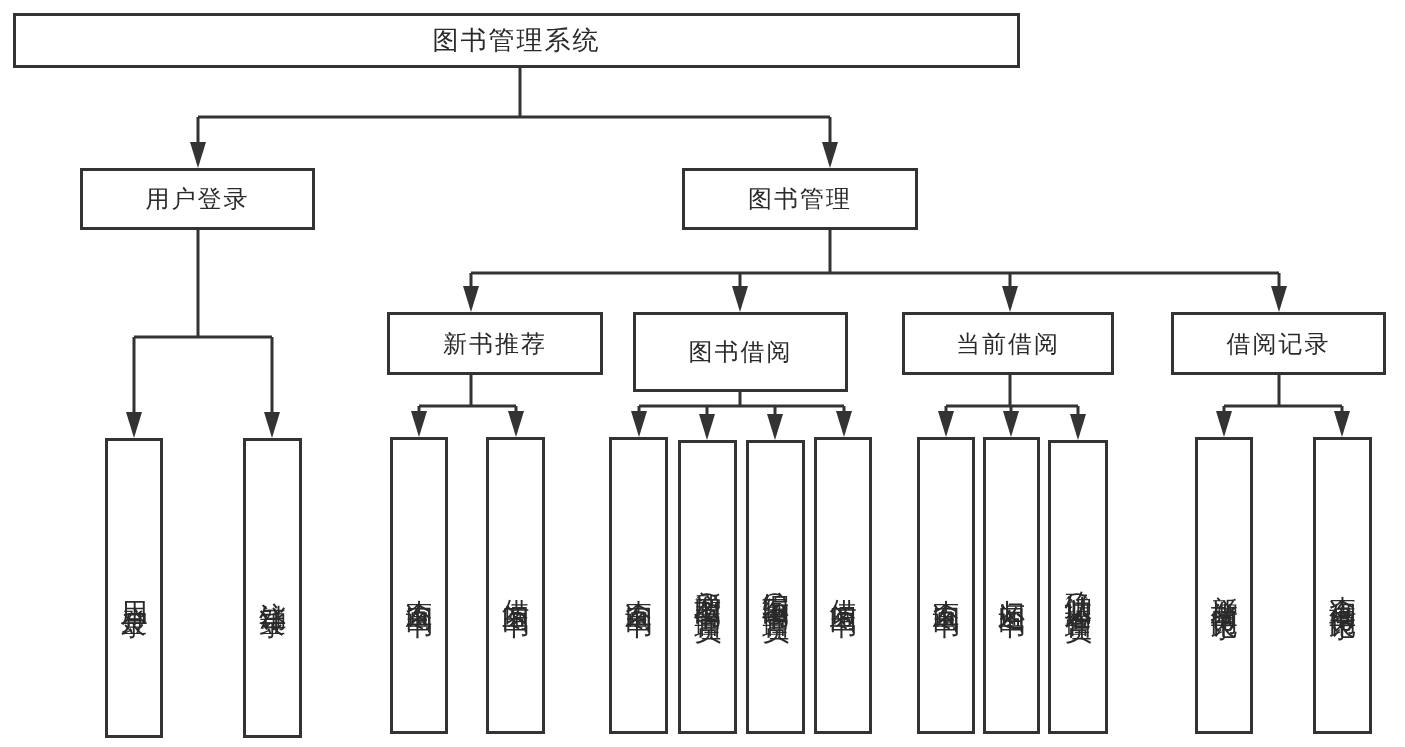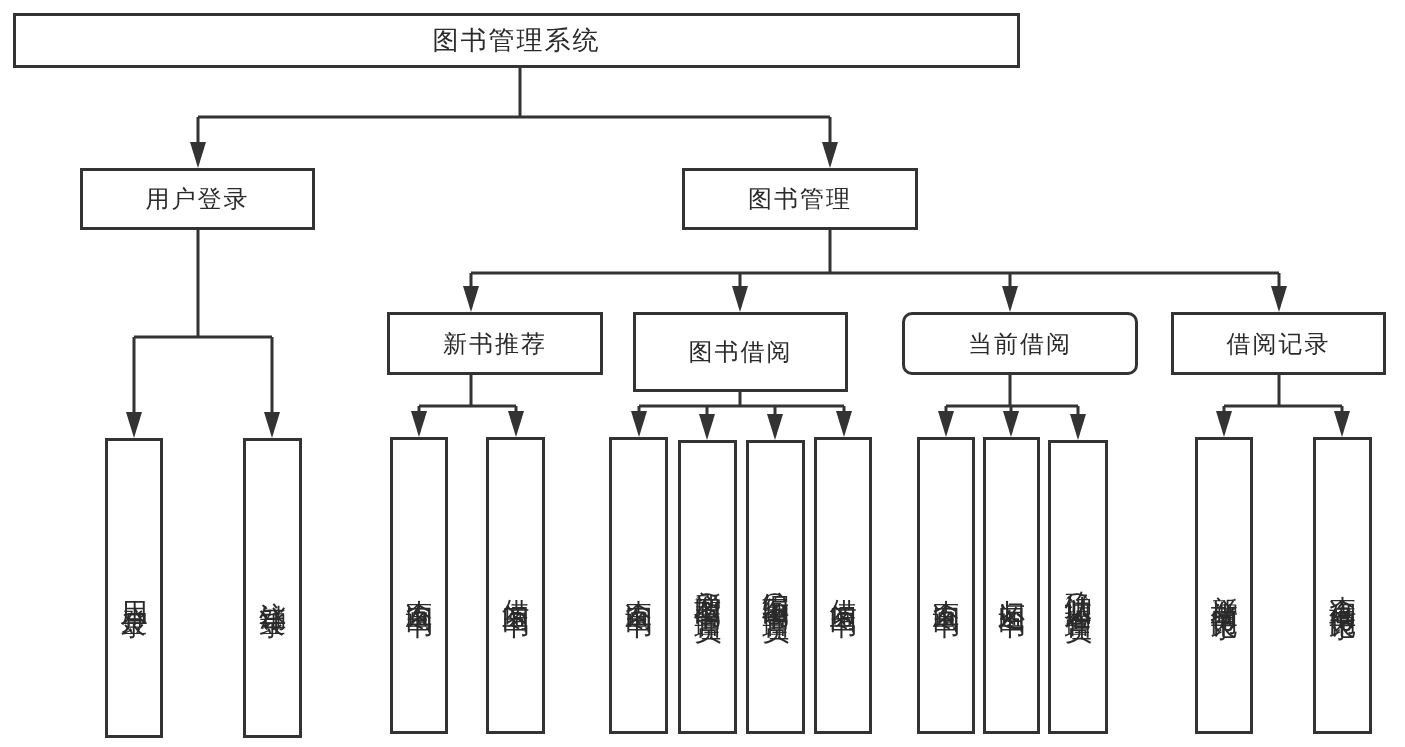--- a/index.html
+++ b/index.html
@@ -97,21 +97,21 @@
     </g>
   </svg>
 
   <div class="hbox root" style="left:13px; top:13px; width:1007px; height:55px;">图书管理系统</div>
 
   <div class="hbox" style="left:80px; top:168px; width:235px; height:62px;">用户登录</div>
   <div class="hbox" style="left:682px; top:168px; width:236px; height:62px;">图书管理</div>
 
   <div class="hbox" style="left:363px; top:312px; width:216px; height:63px;margin-left:24px;">新书推荐</div>
   <div class="hbox" style="left:633px; top:312px; width:215px; height:80px;">图书借阅</div>
-  <div class="hbox" style="left:902px; top:312px; width:236px; height:63px;border-radius:10px;">当前借阅</div>
+  <div class="hbox" style="left:902px; top:312px; width:212px; height:63px;">当前借阅</div>
   <div class="hbox" style="left:1171px; top:312px; width:215px; height:63px;">借阅记录</div>
 
   <div class="vbox" style="left:105px; top:438px; width:58px; height:300px;">用户登录</div>
   <div class="vbox" style="left:243px; top:438px; width:59px; height:300px;">注销登录</div>
 
   <div class="vbox" style="left:390px; top:437px; width:58px; height:297px;">查询图书</div>
   <div class="vbox" style="left:486px; top:437px; width:59px; height:297px;">借阅图书</div>
 
   <div class="vbox" style="left:609px; top:437px; width:59px; height:297px;">查询图书</div>
   <div class="vbox" style="left:678px; top:440px; width:59px; height:294px;">新增图书（管理员）</div>

